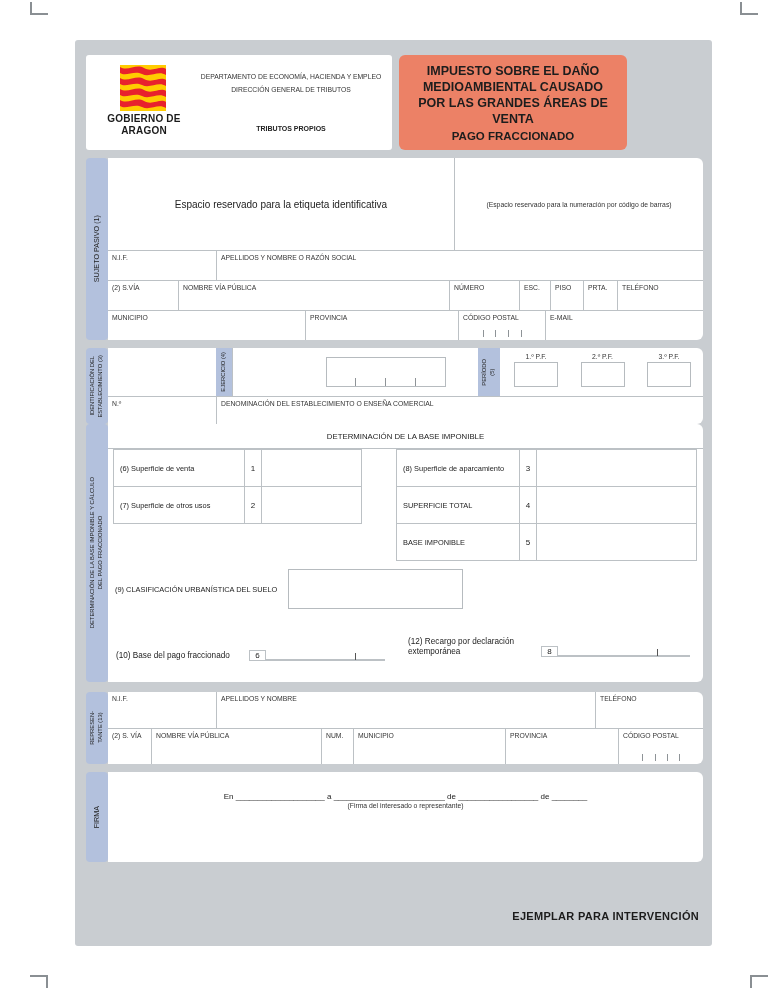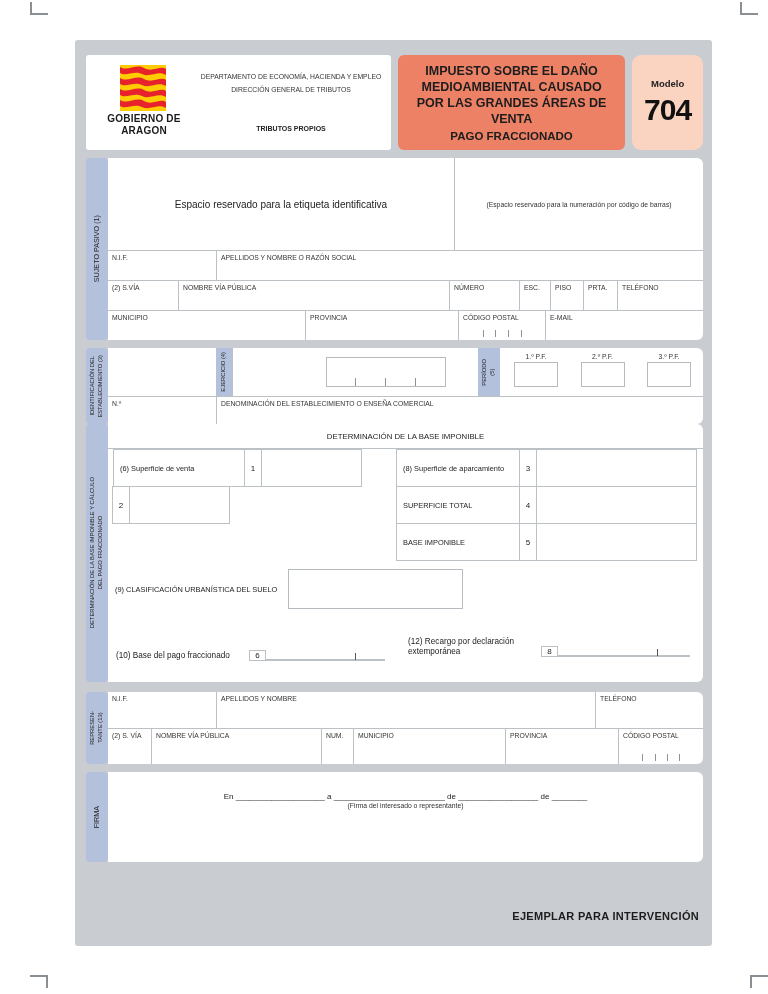--- a/index.html
+++ b/index.html
@@ -150,24 +150,20 @@
       <div class="dept">
         <div>DEPARTAMENTO DE ECONOMÍA, HACIENDA Y EMPLEO</div>
         <div>DIRECCIÓN GENERAL DE TRIBUTOS</div>
       </div>
       <div class="tributos">TRIBUTOS PROPIOS</div>
     </div>
     <div class="hbox-salmon">
       <div class="t1">IMPUESTO SOBRE EL DAÑO MEDIOAMBIENTAL CAUSADO POR LAS GRANDES ÁREAS DE VENTA</div>
       <div class="t2">PAGO FRACCIONADO</div>
     </div>
-    <div class="hbox-modelo">
-      <div class="m1">Modelo</div>
-      <div class="m2">704</div>
-    </div>
   </div>
 
   <div class="sec sec-sujeto">
     <div class="tab">
       <div class="vt">SUJETO PASIVO (1)</div>
     </div>
     <div class="content">
       <div class="etq-row">
         <div class="etq-left">Espacio reservado para la etiqueta identificativa</div>
         <div class="etq-right">(Espacio reservado para la numeración por código de barras)</div>
@@ -292,20 +288,21 @@
     <div class="content">
       <div class="det-head">DETERMINACIÓN DE LA BASE IMPONIBLE</div>
       <div class="det-grid">
         <div class="dtbl tbl-l">
           <div class="trow">
             <div class="dlabel">(6) Superficie de venta</div>
             <div class="dnum">1</div>
             <div class="dval"></div>
           </div>
           <div class="trow">
+            <div class="dlabel">(7) Superficie de otros usos</div>
             <div class="dnum">2</div>
             <div class="dval"></div>
           </div>
         </div>
         <div class="dtbl tbl-r">
           <div class="trow">
             <div class="dlabel">(8) Superficie de aparcamiento</div>
             <div class="dnum">3</div>
             <div class="dval"></div>
           </div>

